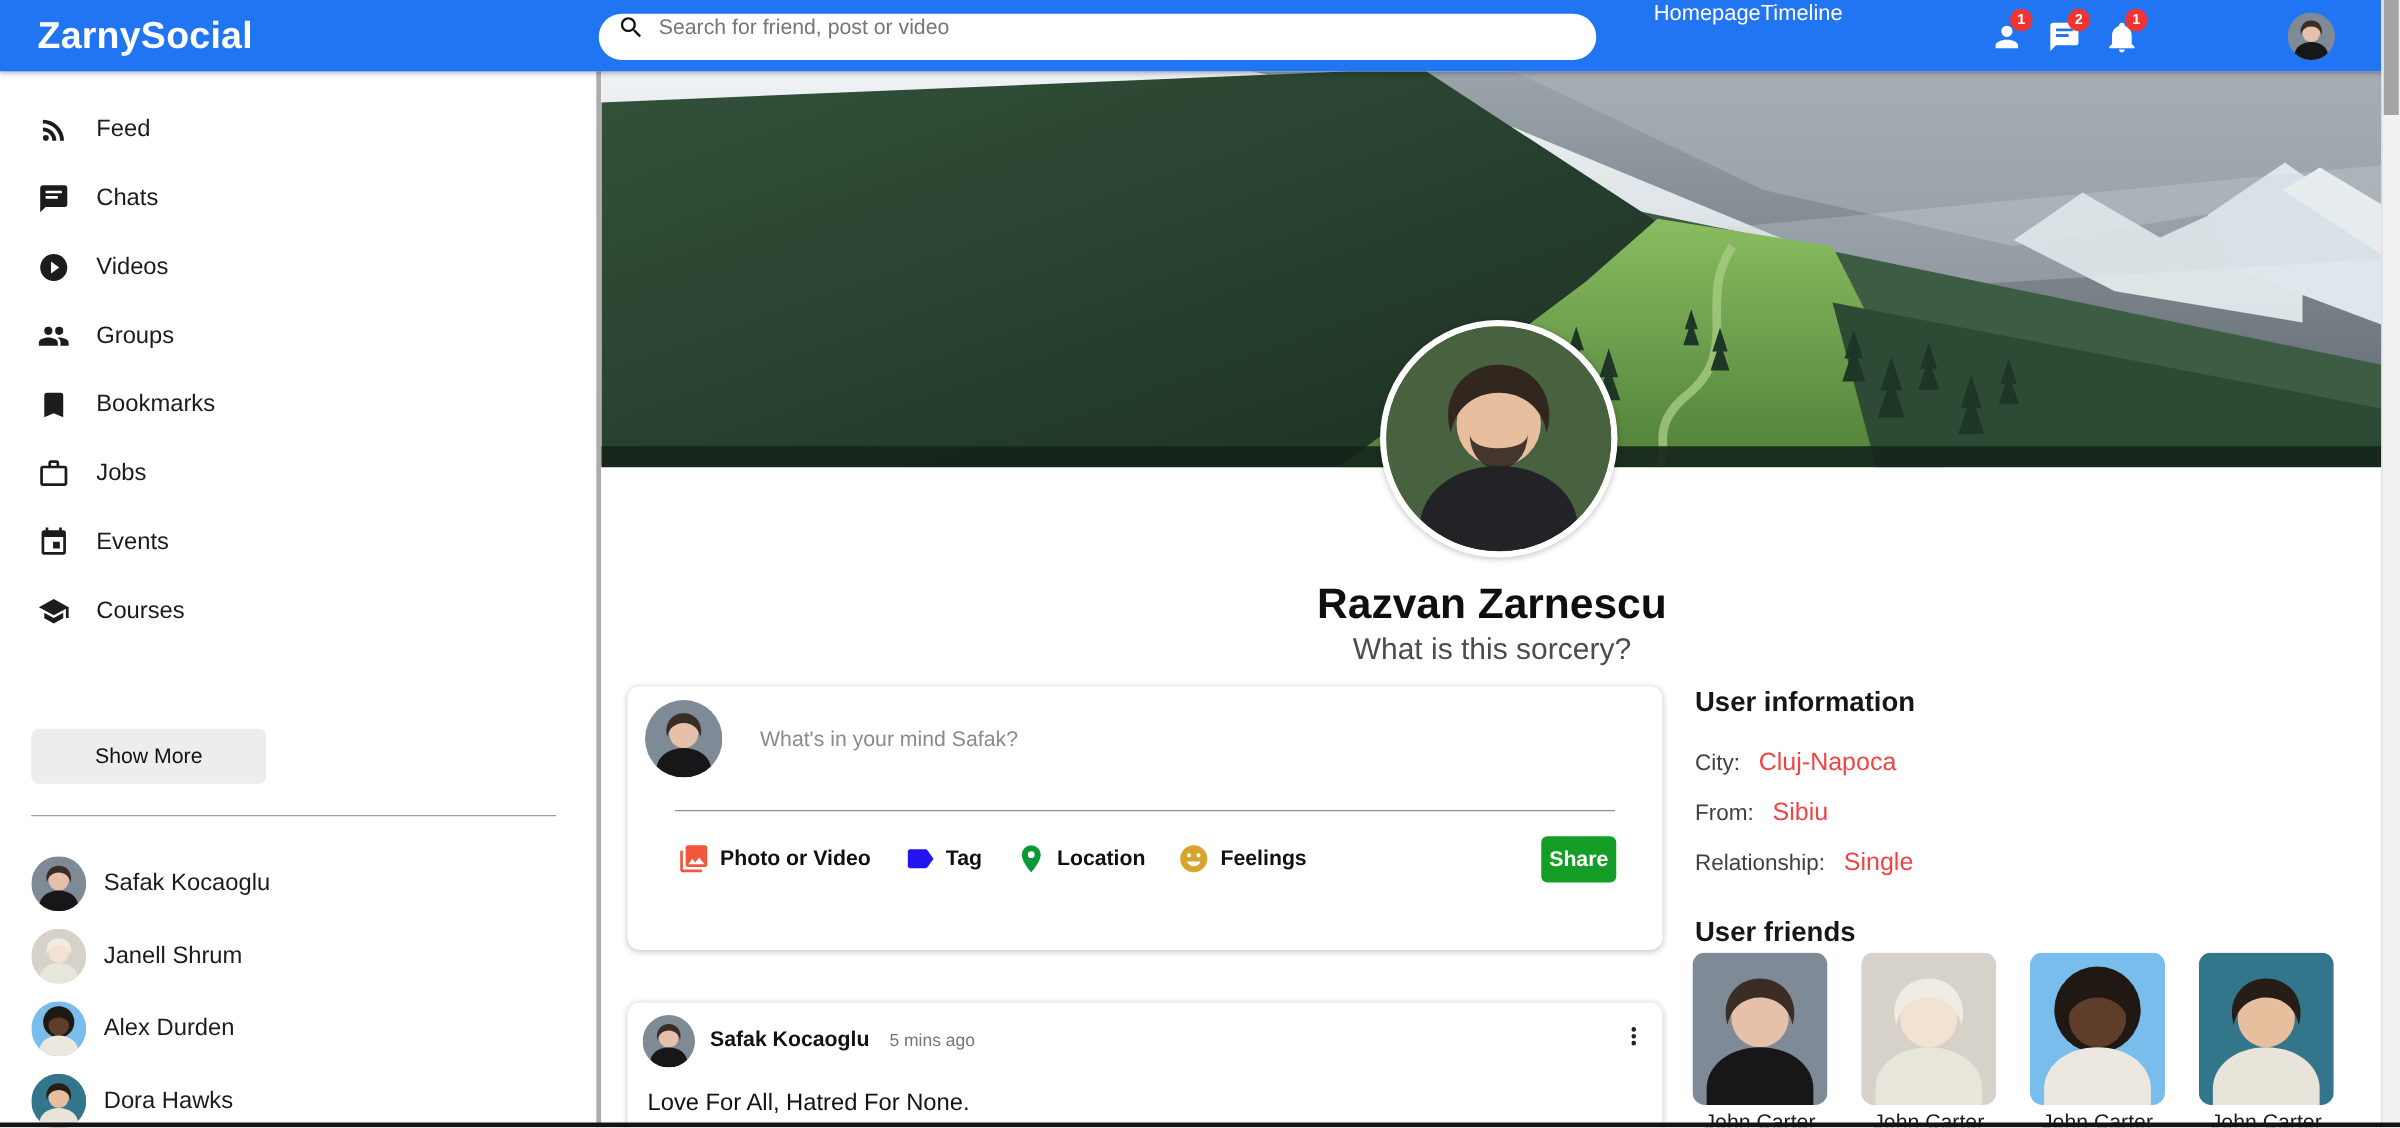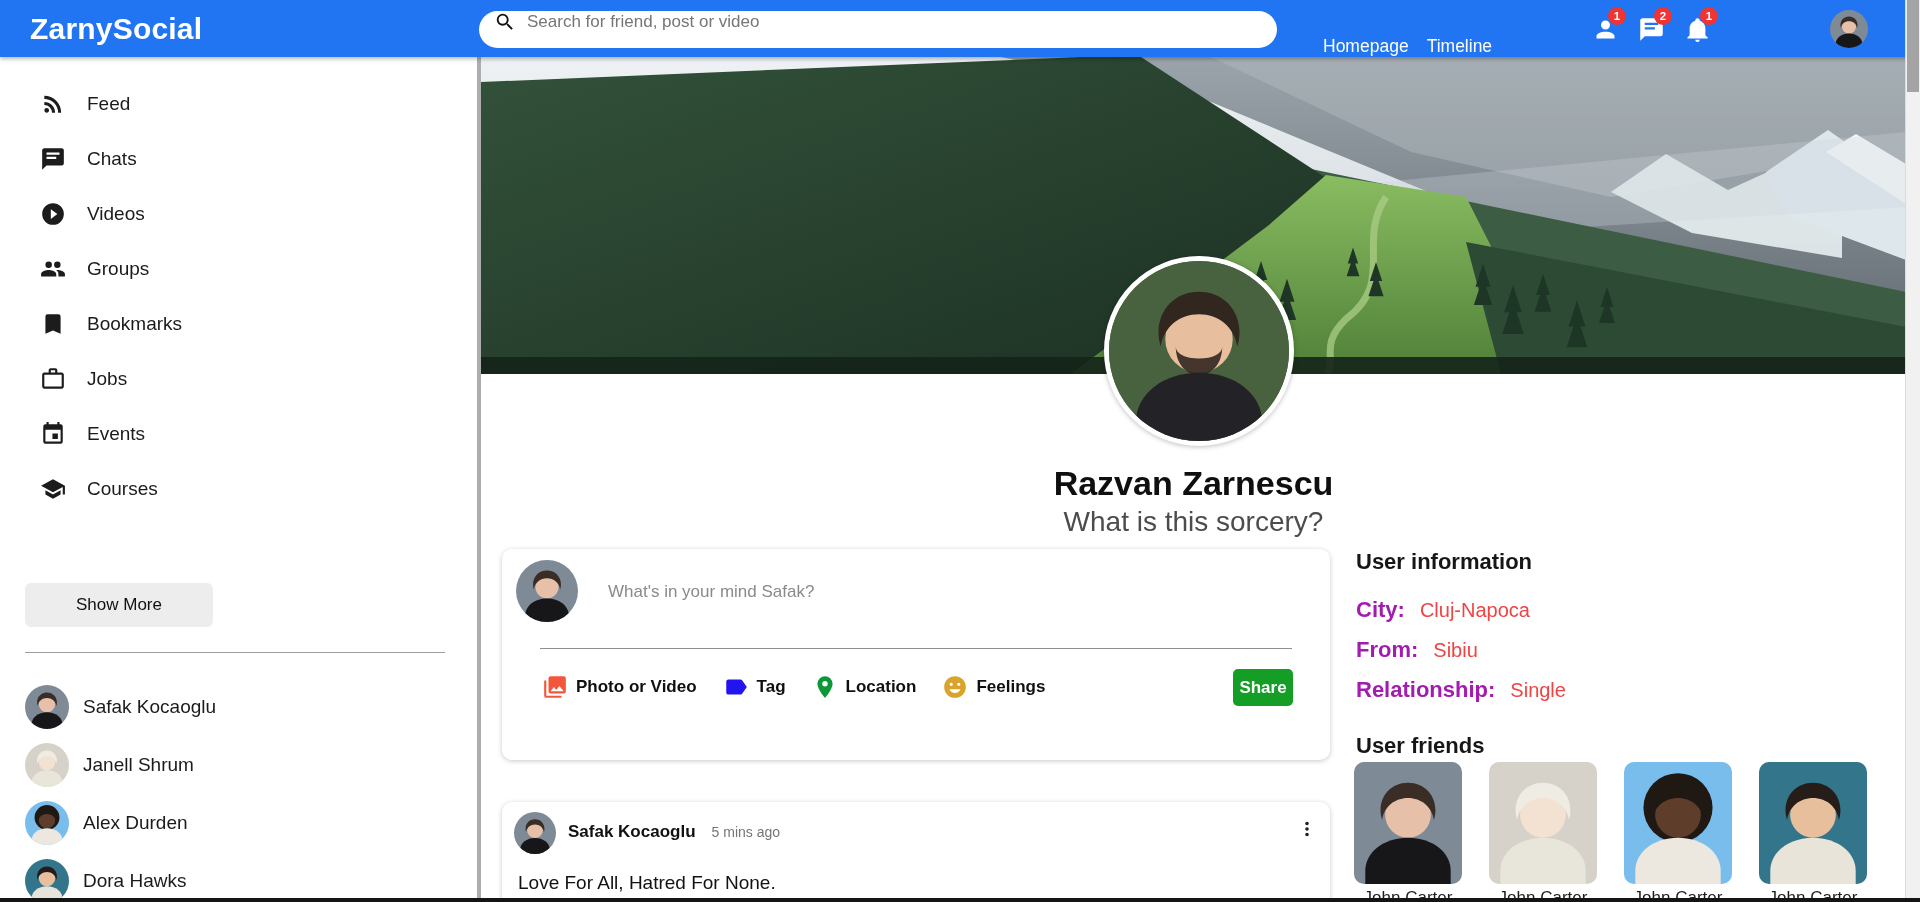--- a/index.html
+++ b/index.html
@@ -11,61 +11,61 @@
   .header{position:absolute;left:0;top:0;width:1920px;height:57px;background:#2175f2;
           box-shadow:0 2px 4px rgba(0,0,0,.28);z-index:30;}
   .logo{position:absolute;left:30px;top:0;height:57px;line-height:57px;color:#fff;
         font-size:30px;font-weight:700;letter-spacing:.2px;cursor:pointer;}
   .searchpill{position:absolute;left:479px;top:11px;width:798px;height:37px;background:#fff;
               border-radius:19px;display:flex;align-items:flex-start;}
   .searchpill .mag{margin-left:15px;display:flex;}
   .searchpill input{border:none;outline:none;background:transparent;margin-left:9px;
                     font-size:17px;color:#222;width:720px;font-family:inherit;}
   .searchpill input::placeholder{color:#767676;}
-  .hnav{position:absolute;top:0;height:57px;display:flex;align-items:flex-end;gap:18px;left:1323px;}
+  .hnav{position:absolute;top:0;height:57px;display:flex;align-items:flex-start;left:1323px;}
   .hnav a{color:#fff;font-size:17.5px;text-decoration:none;cursor:pointer;}
   .hactions{position:absolute;left:1582px;top:6px;display:flex;}
   .hbtn{position:relative;width:46px;height:46px;background:transparent;border:none;cursor:pointer;
         display:flex;align-items:center;justify-content:center;padding:0;}
   .badge{position:absolute;left:26px;top:1px;min-width:18px;height:18px;border-radius:9px;
          background:#ef3434;color:#fff;font-size:11.5px;font-weight:700;line-height:18px;
          text-align:center;padding:0 2px;box-sizing:border-box;}
   .havatar{position:absolute;left:1830px;top:10px;width:38px;height:38px;border-radius:50%;
            overflow:hidden;cursor:pointer;}
 
   
   .scrollbar{position:absolute;right:0;top:0;width:14px;height:902px;background:#f1f1f1;
              border-left:1px solid #dcdcdc;z-index:40;}
   .scrollthumb{position:absolute;left:1px;top:0;width:12px;height:92px;background:#a4a4a4;}
 
   
   .sidebar{position:absolute;left:0;top:57px;width:477px;height:845px;background:#fff;
            border-right:4px solid #adadad;box-sizing:content-box;}
-  .sitem{position:relative;height:55px;display:flex;align-items:center;padding-left:40px;cursor:pointer;}
+  .sitem{position:relative;height:55px;display:flex;align-items:center;padding-left:30px;cursor:pointer;}
   .sic{width:26px;height:26px;display:flex;margin-right:21px;}
   .slb{font-size:19px;color:#1b1b1b;}
   .sidenav{position:absolute;left:0;top:19px;width:100%;}
   .showmore{position:absolute;left:25px;top:526px;width:188px;height:44px;background:#ededed;
             border:none;border-radius:6px;font-size:17px;font-weight:500;color:#111;
             cursor:pointer;font-family:inherit;}
   .sdivider{position:absolute;left:25px;top:595px;width:420px;height:0;border-top:1px solid #9e9e9e;}
   .sfriends{position:absolute;left:0;top:621px;width:100%;}
   .fitem{height:58px;display:flex;align-items:center;padding-left:25px;cursor:pointer;}
   .fav{width:44px;height:44px;border-radius:50%;overflow:hidden;margin-right:14px;flex:none;}
   .fnm{font-size:19px;color:#1b1b1b;}
 
   
   .main{position:absolute;left:481px;top:57px;width:1425px;height:845px;background:#fff;}
   .cover{position:absolute;left:0;top:0;width:1425px;height:317px;overflow:hidden;}
   .cover svg{display:block;width:100%;height:100%;}
   .pavatar{position:absolute;left:623px;top:199px;width:180px;height:180px;border:5px solid #fff;
            border-radius:50%;overflow:hidden;box-shadow:0 1px 5px rgba(0,0,0,.25);background:#48623f;}
   .pname{position:absolute;left:0;top:407px;width:1425px;text-align:center;font-size:34px;
          font-weight:700;color:#0f0f0f;}
-  .ptag{position:absolute;left:0;top:449px;width:1425px;text-align:center;font-size:28px;color:#4c4c4c;}
+  .ptag{position:absolute;left:0;top:449px;width:1425px;text-align:center;font-size:24px;color:#4c4c4c;}
 
   
   .card{position:absolute;background:#fff;border-radius:10px;box-shadow:0 1px 5px rgba(0,0,0,.22);}
   .composer{left:21px;top:492px;width:828px;height:211px;}
   .cavatar{position:absolute;left:14px;top:11px;width:62px;height:62px;border-radius:50%;overflow:hidden;}
   .cinput{position:absolute;left:92px;top:24px;width:700px;height:36px;border:none;outline:none;
           font-size:17px;color:#333;font-family:inherit;background:transparent;margin-left:12px;}
   .cinput::placeholder{color:#8a8a8a;}
   .cdivider{position:absolute;left:38px;top:99px;width:752px;border-top:1px solid #8f8f8f;}
   .cactions{position:absolute;left:40px;top:118px;height:40px;display:flex;align-items:center;}
@@ -82,21 +82,21 @@
   .postauthor{font-size:17px;font-weight:700;color:#111;margin-right:16px;cursor:pointer;}
   .posttime{font-size:14px;color:#757575;}
   .kebab{position:absolute;left:790px;top:12px;width:30px;height:30px;border:none;background:transparent;
          cursor:pointer;display:flex;align-items:center;justify-content:center;padding:0;}
   .posttext{position:absolute;left:16px;top:70px;font-size:19px;color:#121212;}
 
   
   .infotitle{position:absolute;left:875px;top:492px;font-size:22px;font-weight:700;color:#161616;}
   .inforows{position:absolute;left:875px;top:533px;}
   .irow{height:40px;display:flex;align-items:center;}
-  .ilabel{font-size:22px;font-weight:700;color:#a21caf;}
+  .ilabel{font-size:18px;font-weight:400;color:#404040;}
   .ivalue{font-size:20px;color:#ef4444;margin-left:15px;}
   .friendstitle{position:absolute;left:875px;top:676px;font-size:22px;font-weight:700;color:#161616;}
   .fcards{position:absolute;left:873px;top:705px;display:flex;}
   .fcard{width:108px;margin-right:27px;cursor:pointer;}
   .fcard-img{width:108px;height:122px;border-radius:10px;overflow:hidden;}
   .fcard-name{margin-top:4px;text-align:center;font-size:17px;color:#1d1d1d;}
 
   .bottombar{position:absolute;left:0;top:898px;width:1920px;height:4px;background:#141414;z-index:50;}
   .avwrap svg, .fav svg, .havatar svg, .pavatar svg, .cavatar svg, .postavatar svg, .fcard-img svg
    {width:100%;height:100%;display:block;}

